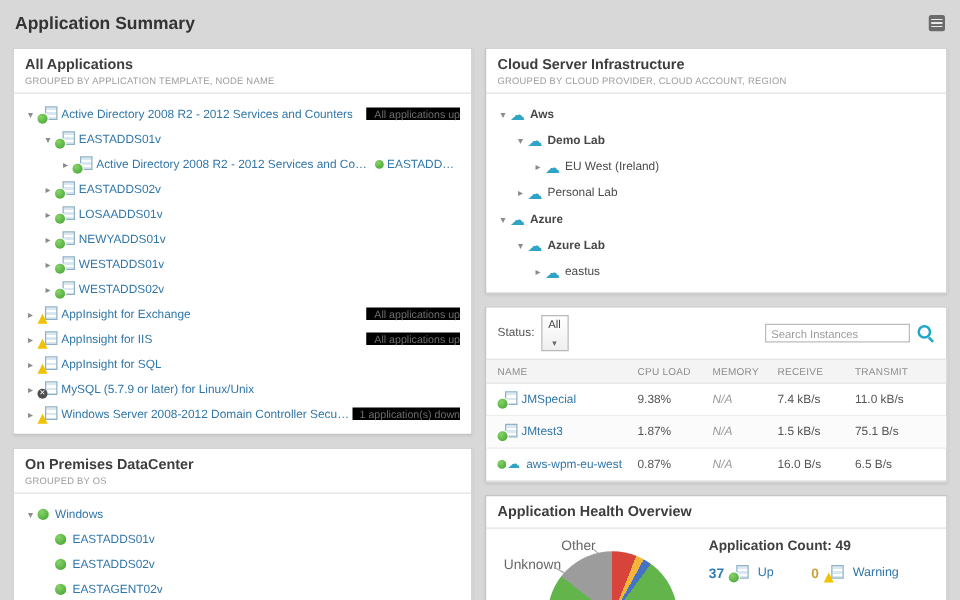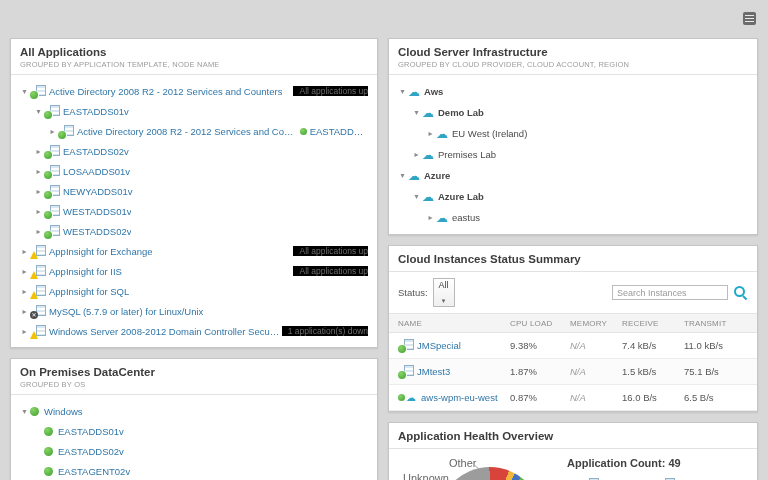--- a/index.html
+++ b/index.html
@@ -94,20 +94,21 @@
   .stat{display:inline-flex;align-items:center;gap:4px;}
   .stat-num{font-size:11px;font-weight:bold;}
   .stat-label{font-size:10px;color:#3076a8;text-decoration:none;cursor:pointer;}
 </style>
 </head>
 <body>
 
 <div id="page">
 
   <div class="page-head">
+    <span class="page-title">Application Summary</span>
     <span class="page-menu"></span>
   </div>
 
   <div class="cols">
 
     <div class="col-l">
 
       <div class="panel">
         <div class="panel-head">
           <div class="panel-title">All Applications</div>
@@ -277,44 +278,41 @@
               <a class="tree-label dark bold">Demo Lab</a>
             </div>
             <div class="tree-row" style="padding-left: 36px;">
               <span class="tw-arrow">▸</span>
               <span class="cloud-glyph">☁</span>
               <a class="tree-label dark">EU West (Ireland)</a>
             </div>
             <div class="tree-row" style="padding-left: 22px;">
               <span class="tw-arrow">▸</span>
               <span class="cloud-glyph">☁</span>
-              <a class="tree-label dark">Premises Lab</a>
+              <a class="tree-label dark">Personal Lab</a>
             </div>
             <div class="tree-row" style="padding-left: 8px;">
               <span class="tw-arrow">▾</span>
               <span class="cloud-glyph">☁</span>
               <a class="tree-label dark bold">Azure</a>
             </div>
             <div class="tree-row" style="padding-left: 22px;">
               <span class="tw-arrow">▾</span>
               <span class="cloud-glyph">☁</span>
               <a class="tree-label dark bold">Azure Lab</a>
             </div>
             <div class="tree-row" style="padding-left: 36px;">
               <span class="tw-arrow">▸</span>
               <span class="cloud-glyph">☁</span>
               <a class="tree-label dark">eastus</a>
             </div>
           </div>
       </div>
 
       <div class="panel">
-        <div class="panel-head title-only">
-          <div class="panel-title">Cloud Instances Status Summary</div>
-        </div>
         <div class="ci-filter">
           <span>Status:</span>
           <span class="dd">
             <span>All</span>
             <span class="dd-arrow"></span>
           </span>
           <input class="search-input" type="text" placeholder="Search Instances" style="">
           <span class="search-icon"></span>
         </div>
         <div class="ci-head" id="ci-head">

